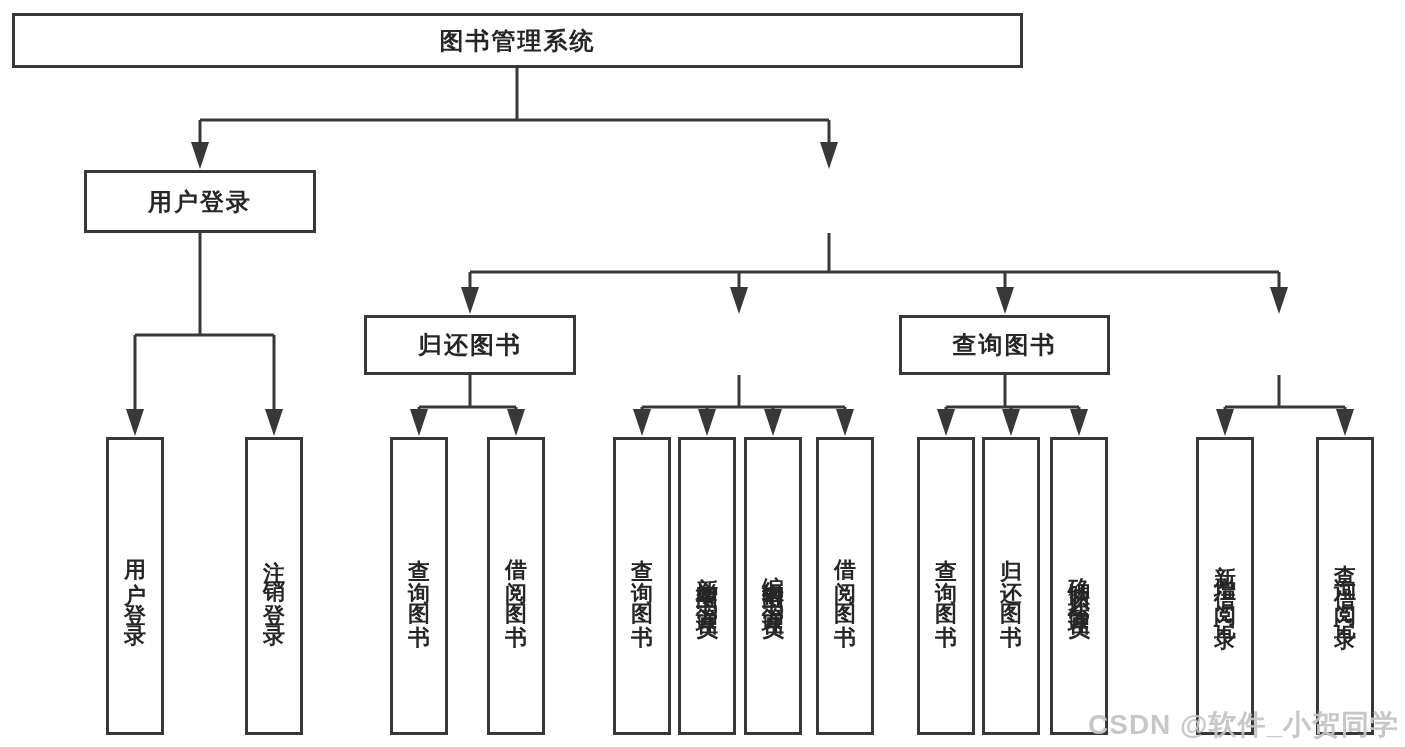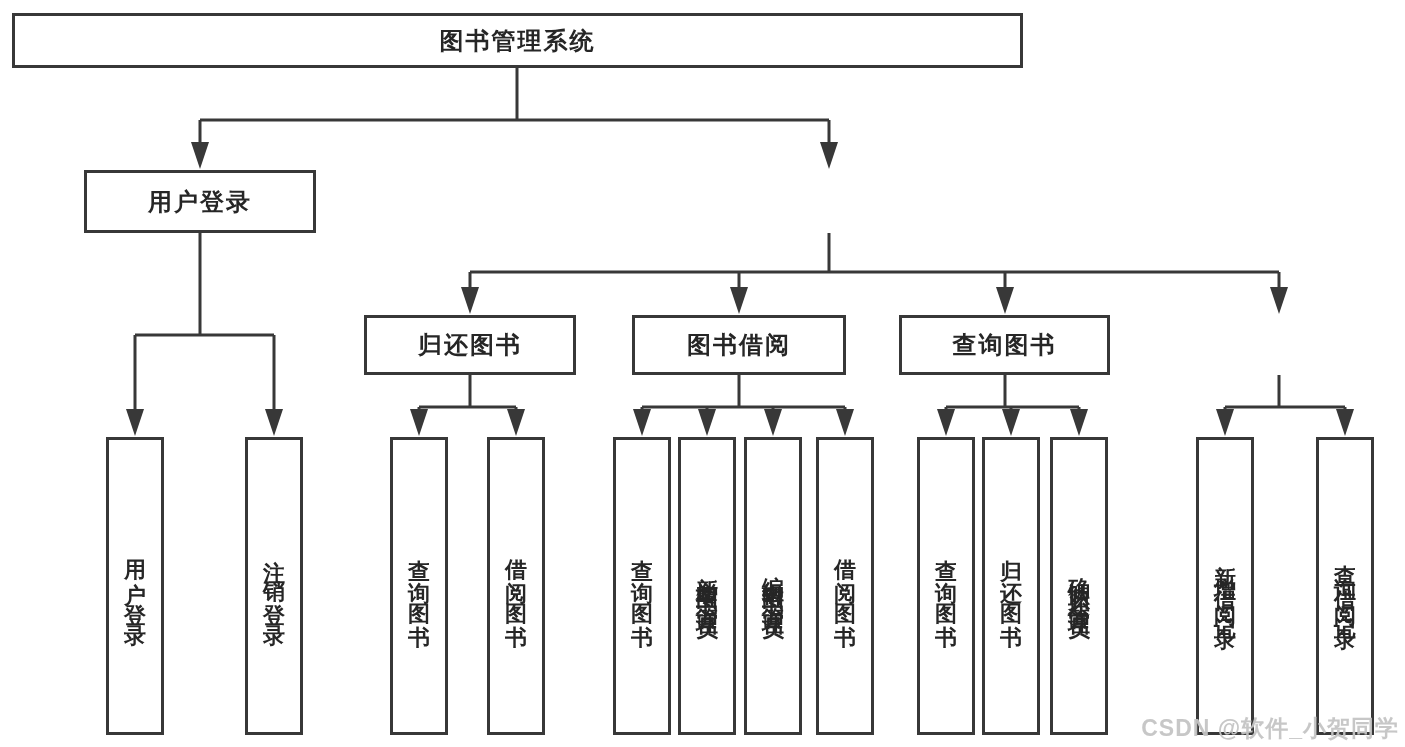--- a/index.html
+++ b/index.html
@@ -25,21 +25,21 @@
   }
   .leaf span{
     writing-mode:vertical-lr;text-orientation:mixed;
     font-size:22px;color:#262626;line-height:1;white-space:nowrap;
   }
   .sp4{letter-spacing:22px;}
   .sp6{letter-spacing:13px;}
   .sp9{letter-spacing:6px;}
   .watermark{
     position:absolute;right:6px;bottom:3px;
-    font-size:23px;color:rgba(196,196,196,0.95);
+    font-size:28px;color:rgba(196,196,196,0.95);
     letter-spacing:1px;z-index:10;white-space:nowrap;
   }
 </style>
 </head>
 <body>
 
 <div class="canvas">
 
   <svg class="connectors" viewBox="0 0 1405 747" xmlns="http://www.w3.org/2000/svg">
     <defs>
@@ -84,23 +84,20 @@
     <span>图书管理系统</span>
   </div>
 
   <div class="node h" style="left:84px;top:170px;width:232px;height:63px">
     <span>用户登录</span>
   </div>
 
   <div class="node h" style="left:364px;top:315px;width:212px;height:60px">
     <span>归还图书</span>
   </div>
-  <div class="node h" style="left:632px;top:315px;width:214px;height:60px">
-    <span>图书借阅</span>
-  </div>
   <div class="node h" style="left:899px;top:315px;width:211px;height:60px">
     <span>查询图书</span>
   </div>
 
   <div class="node leaf" style="left:106px;top:437px;width:58px;height:298px">
     <span class="sp4">用户登录</span>
   </div>
   <div class="node leaf" style="left:245px;top:437px;width:58px;height:298px">
     <span class="sp4">注销登录</span>
   </div>

